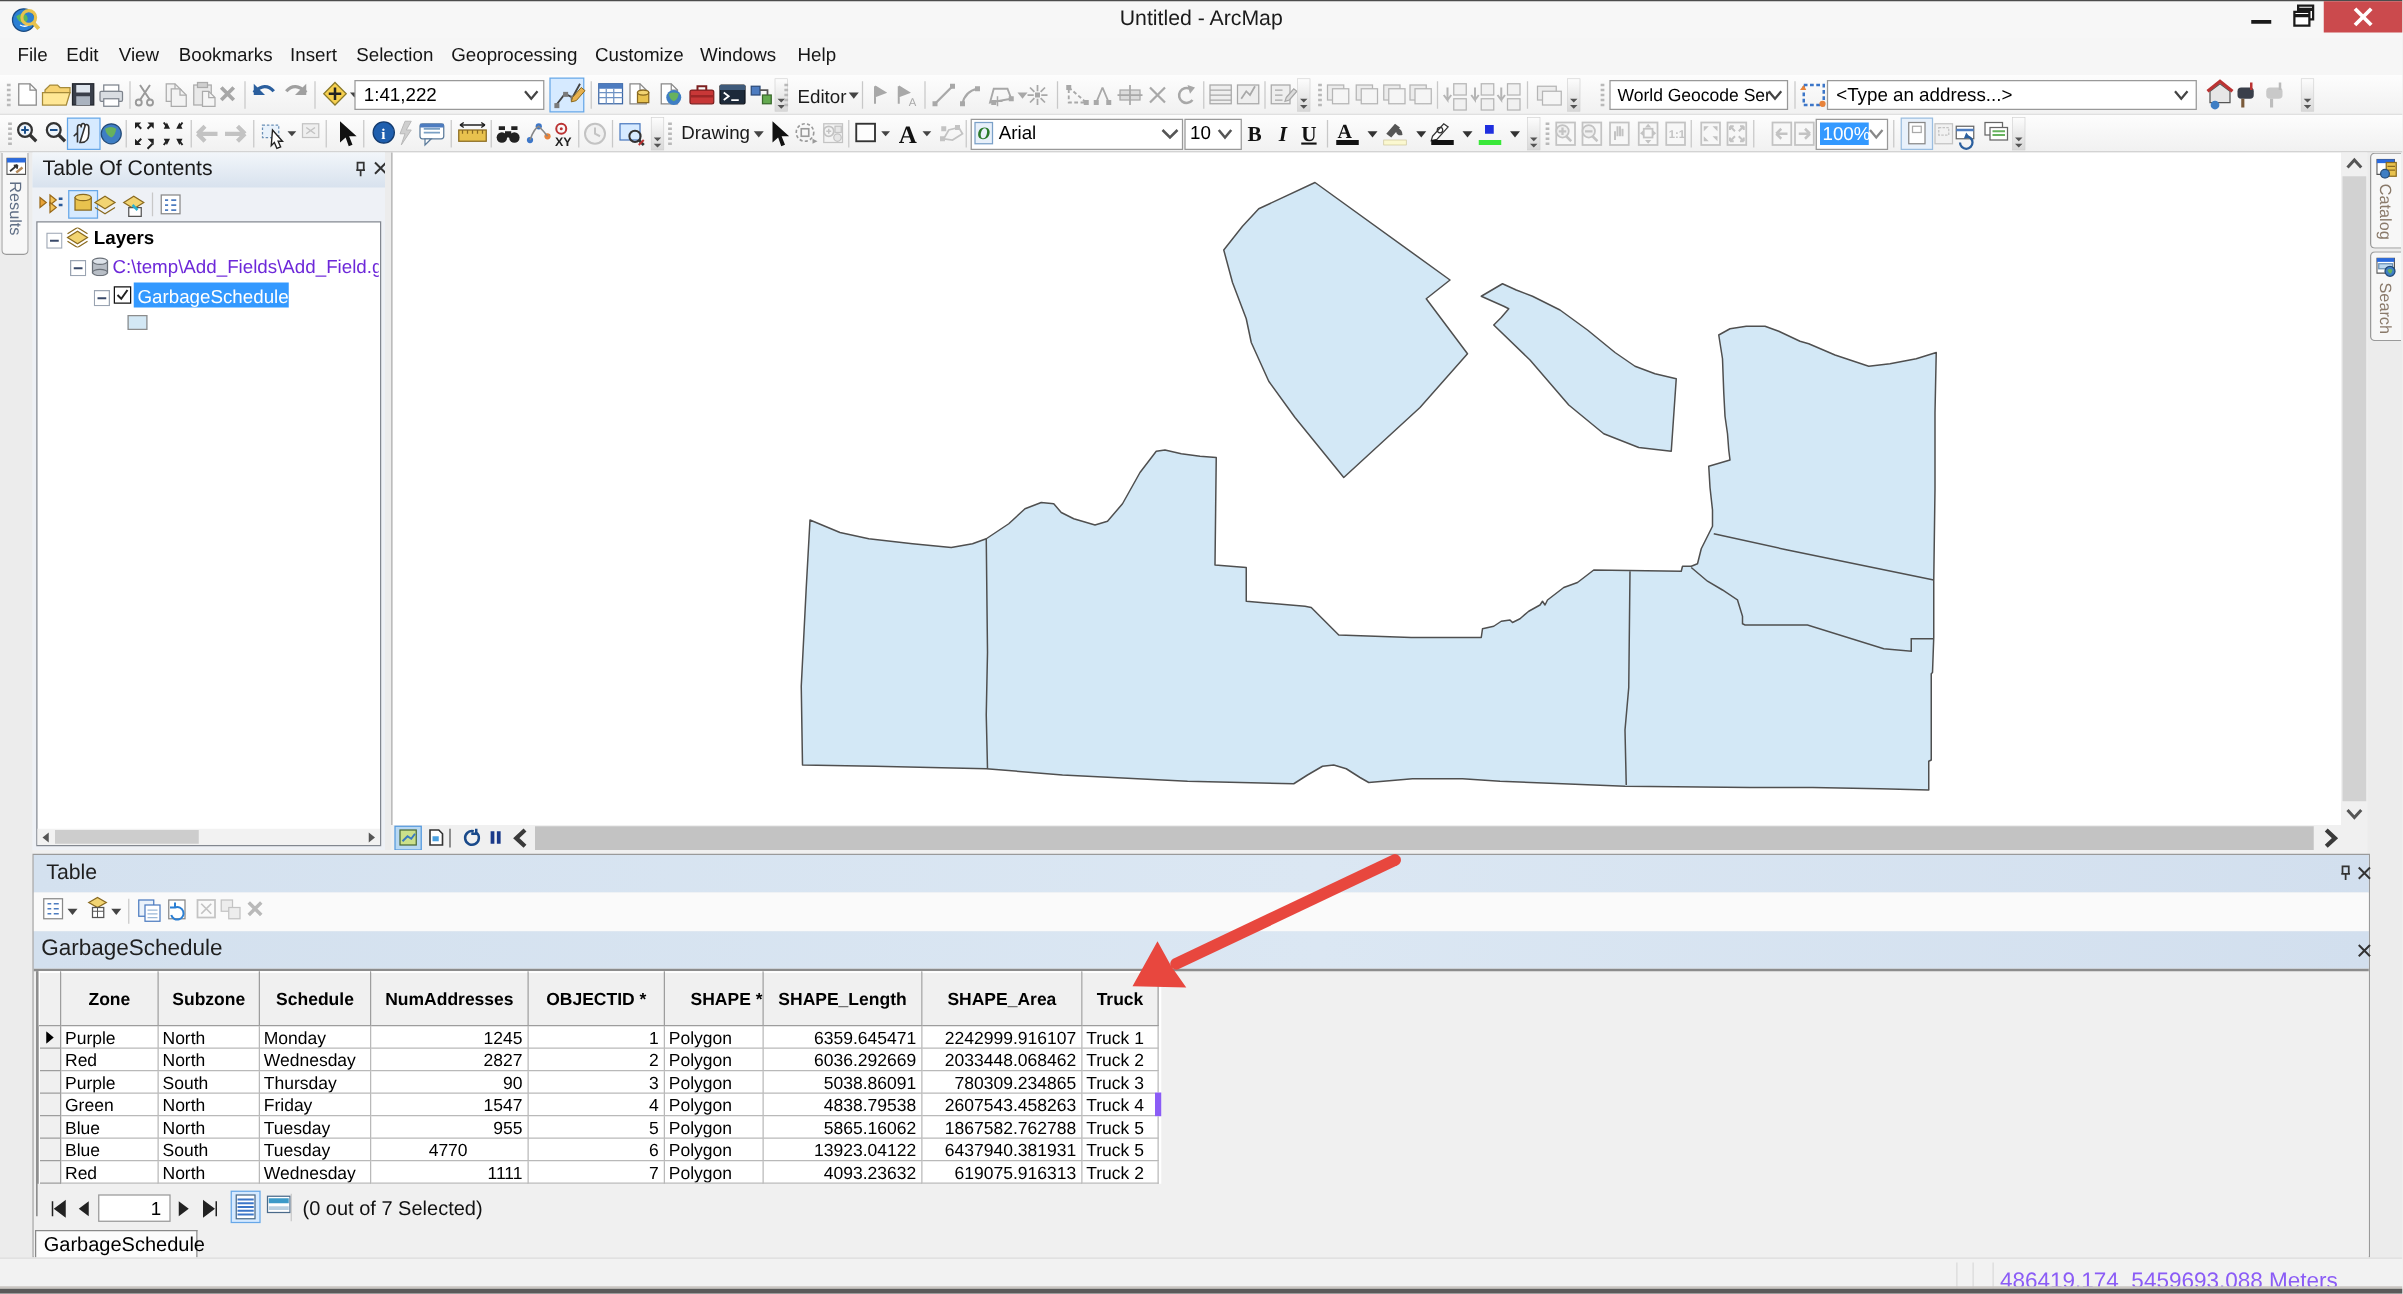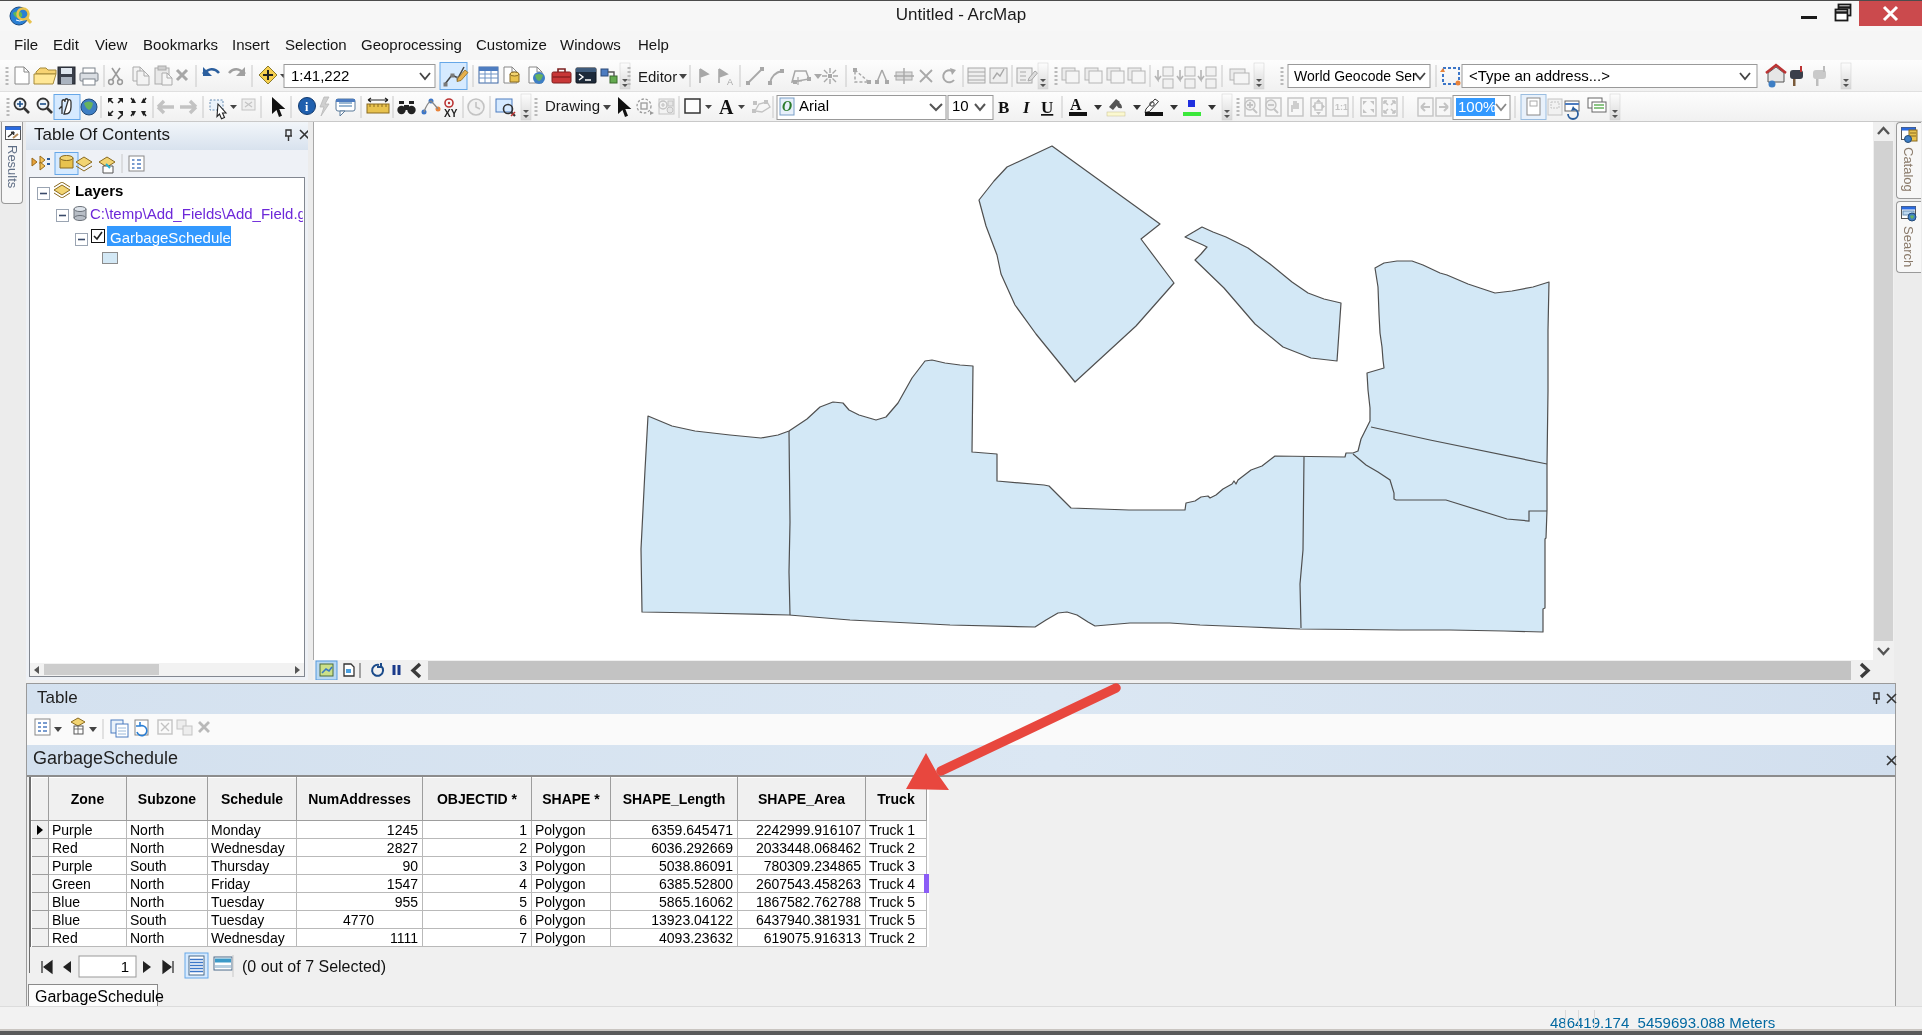--- a/index.html
+++ b/index.html
@@ -577,21 +577,21 @@
 <div class="abs" id="grid" style="left:30px;top:777px;border-left:1px solid #6e6e6e">
     <table style="border-collapse:collapse;table-layout:fixed;font-size:14px;color:#000;background:#fff">
 <tbody>
         <tr>
 <td style="width:16px;height:18px;padding:0;background:#f0f0f0;border-top:1px solid #fff;border-left:1px solid #fff;border-right:1px solid #9d9d9d;border-bottom:1px solid #9d9d9d;text-align:center;font-weight:bold;overflow:hidden;white-space:nowrap"></td>
 <td style="width:53px;height:18px;padding:12px;background:#f0f0f0;border-top:1px solid #fff;border-left:1px solid #fff;border-right:1px solid #9d9d9d;border-bottom:1px solid #9d9d9d;text-align:center;font-weight:bold;overflow:hidden;white-space:nowrap">Zone</td>
 <td style="width:80px;height:18px;padding:0;background:#f0f0f0;border-top:1px solid #fff;border-left:1px solid #fff;border-right:1px solid #9d9d9d;border-bottom:1px solid #9d9d9d;text-align:center;font-weight:bold;overflow:hidden;white-space:nowrap">Subzone</td>
 <td style="width:88px;height:18px;padding:0;background:#f0f0f0;border-top:1px solid #fff;border-left:1px solid #fff;border-right:1px solid #9d9d9d;border-bottom:1px solid #9d9d9d;text-align:center;font-weight:bold;overflow:hidden;white-space:nowrap">Schedule</td>
 <td style="width:125px;height:18px;padding:0;background:#f0f0f0;border-top:1px solid #fff;border-left:1px solid #fff;border-right:1px solid #9d9d9d;border-bottom:1px solid #9d9d9d;text-align:center;font-weight:bold;overflow:hidden;white-space:nowrap">NumAddresses</td>
 <td style="width:108px;height:18px;padding:0;background:#f0f0f0;border-top:1px solid #fff;border-left:1px solid #fff;border-right:1px solid #9d9d9d;border-bottom:1px solid #9d9d9d;text-align:center;font-weight:bold;overflow:hidden;white-space:nowrap">OBJECTID *</td>
-<td style="width:78px;height:18px;padding:0;background:#f0f0f0;border-top:1px solid #fff;border-left:1px solid #fff;border-right:1px solid #9d9d9d;border-bottom:1px solid #9d9d9d;text-align:center;font-weight:bold;overflow:hidden;white-space:nowrap">SHAPE *</td>
+<td style="width:78px;height:18px;padding:0;background:#f0f0f0;border-top:1px solid #fff;border-left:1px solid #fff;border-right:1px solid #9d9d9d;border-bottom:1px solid #9d9d9d;text-align:right;font-weight:bold;overflow:hidden;white-space:nowrap">SHAPE *</td>
 <td style="width:126px;height:18px;padding:0;background:#f0f0f0;border-top:1px solid #fff;border-left:1px solid #fff;border-right:1px solid #9d9d9d;border-bottom:1px solid #9d9d9d;text-align:center;font-weight:bold;overflow:hidden;white-space:nowrap">SHAPE_Length</td>
 <td style="width:127px;height:18px;padding:0;background:#f0f0f0;border-top:1px solid #fff;border-left:1px solid #fff;border-right:1px solid #9d9d9d;border-bottom:1px solid #9d9d9d;text-align:center;font-weight:bold;overflow:hidden;white-space:nowrap">SHAPE_Area</td>
 <td style="width:60px;height:18px;padding:0;background:#f0f0f0;border-top:1px solid #fff;border-left:1px solid #fff;border-right:1px solid #9d9d9d;border-bottom:1px solid #9d9d9d;text-align:center;font-weight:bold;overflow:hidden;white-space:nowrap">Truck</td>
 </tr>
 <tr>
 <td style="height:17px;padding:0;background:#f0f0f0;border-right:1px solid #9d9d9d;border-bottom:1px solid #9d9d9d;text-align:center"><svg width="8" height="10">
               <path d="M1 0 L7 5 L1 10 Z" fill="#000"></path>
             </svg></td>
 <td style="height:17px;padding:0 2px 0 3px;border-right:1px solid #b9b9b9;border-bottom:1px solid #b9b9b9;text-align:left;overflow:hidden;white-space:nowrap">Purple</td>
 <td style="height:17px;padding:0 2px 0 3px;border-right:1px solid #b9b9b9;border-bottom:1px solid #b9b9b9;text-align:left;overflow:hidden;white-space:nowrap">North</td>
@@ -628,21 +628,21 @@
 <td style="height:17px;padding:0 2px 0 3px;border-right:1px solid #b9b9b9;border-bottom:1px solid #b9b9b9;text-align:left;overflow:hidden;white-space:nowrap">Truck 3</td>
 </tr>
 <tr>
 <td style="height:17px;padding:0;background:#f0f0f0;border-right:1px solid #9d9d9d;border-bottom:1px solid #9d9d9d;text-align:center"></td>
 <td style="height:17px;padding:0 2px 0 3px;border-right:1px solid #b9b9b9;border-bottom:1px solid #b9b9b9;text-align:left;overflow:hidden;white-space:nowrap">Green</td>
 <td style="height:17px;padding:0 2px 0 3px;border-right:1px solid #b9b9b9;border-bottom:1px solid #b9b9b9;text-align:left;overflow:hidden;white-space:nowrap">North</td>
 <td style="height:17px;padding:0 2px 0 3px;border-right:1px solid #b9b9b9;border-bottom:1px solid #b9b9b9;text-align:left;overflow:hidden;white-space:nowrap">Friday</td>
 <td style="height:17px;padding:0 4px 0 2px;border-right:1px solid #b9b9b9;border-bottom:1px solid #b9b9b9;text-align:right;overflow:hidden;white-space:nowrap">1547</td>
 <td style="height:17px;padding:0 4px 0 2px;border-right:1px solid #b9b9b9;border-bottom:1px solid #b9b9b9;text-align:right;overflow:hidden;white-space:nowrap">4</td>
 <td style="height:17px;padding:0 2px 0 3px;border-right:1px solid #b9b9b9;border-bottom:1px solid #b9b9b9;text-align:left;overflow:hidden;white-space:nowrap">Polygon</td>
-<td style="height:17px;padding:0 4px 0 2px;border-right:1px solid #b9b9b9;border-bottom:1px solid #b9b9b9;text-align:right;overflow:hidden;white-space:nowrap">6385.52800</td>
+<td style="height:17px;padding:0 4px 0 2px;border-right:1px solid #b9b9b9;border-bottom:1px solid #b9b9b9;text-align:right;overflow:hidden;white-space:nowrap">4838.79538</td>
 <td style="height:17px;padding:0 4px 0 2px;border-right:1px solid #b9b9b9;border-bottom:1px solid #b9b9b9;text-align:right;overflow:hidden;white-space:nowrap">2607543.458263</td>
 <td style="height:17px;padding:0 2px 0 3px;border-right:5px solid #8b5cf6;border-bottom:1px solid #b9b9b9;text-align:left;overflow:hidden;white-space:nowrap">Truck 4</td>
 </tr>
 <tr>
 <td style="height:17px;padding:0;background:#f0f0f0;border-right:1px solid #9d9d9d;border-bottom:1px solid #9d9d9d;text-align:center"></td>
 <td style="height:17px;padding:0 2px 0 3px;border-right:1px solid #b9b9b9;border-bottom:1px solid #b9b9b9;text-align:left;overflow:hidden;white-space:nowrap">Blue</td>
 <td style="height:17px;padding:0 2px 0 3px;border-right:1px solid #b9b9b9;border-bottom:1px solid #b9b9b9;text-align:left;overflow:hidden;white-space:nowrap">North</td>
 <td style="height:17px;padding:0 2px 0 3px;border-right:1px solid #b9b9b9;border-bottom:1px solid #b9b9b9;text-align:left;overflow:hidden;white-space:nowrap">Tuesday</td>
 <td style="height:17px;padding:0 4px 0 2px;border-right:1px solid #b9b9b9;border-bottom:1px solid #b9b9b9;text-align:right;overflow:hidden;white-space:nowrap">955</td>
 <td style="height:17px;padding:0 4px 0 2px;border-right:1px solid #b9b9b9;border-bottom:1px solid #b9b9b9;text-align:right;overflow:hidden;white-space:nowrap">5</td>
@@ -695,21 +695,21 @@
       <path d="M185 14.5 h16" stroke="#b8cfe0" stroke-width="3"></path>
 <line x1="203" y1="3" x2="203" y2="25" stroke="#c8c8c8"></line>
 <text x="212" y="20" font-size="16" fill="#111">(0 out of 7 Selected)</text>
 </svg></div>
 
 <div class="abs" style="left:28px;top:984px;width:130px;height:22px;background:#fcfcfc;border:1px solid #8a8a8a;border-bottom:none;box-sizing:border-box">
   <span class="abs" style="left:6px;top:3px;font-size:16px;color:#000">GarbageSchedule</span>
 </div>
 
 <div class="abs" style="left:0;top:1006px;width:1922px;height:29px;background:#f2f2f2;border-top:1px solid #dcdcdc;box-sizing:border-box">
-  <span class="abs" style="left:1550px;top:7px;font-size:15px;color:#0369a1">486419.174&nbsp; 5459693.088 Meters</span>
+  <span class="abs" style="left:1600px;top:7px;font-size:18px;color:#8b5cf6">486419.174&nbsp; 5459693.088 Meters</span>
   <span class="abs" style="left:1565px;top:3px;width:1px;height:24px;background:#dadada"></span>
   <span class="abs" style="left:1578px;top:3px;width:1px;height:24px;background:#dadada"></span>
   <span class="abs" style="left:1594px;top:3px;width:1px;height:24px;background:#dadada"></span>
 </div>
 <div class="abs" style="left:0;top:1029px;width:1922px;height:2px;background:#c9c5c1"></div>
 <div class="abs" style="left:0;top:1031px;width:1922px;height:4px;background:#5a5a5a"></div>
 
 <svg class="abs" style="left:0;top:0;pointer-events:none" width="1922" height="1035">
   <line x1="1116" y1="688" x2="941" y2="771" stroke="#e8473e" stroke-width="9.5" stroke-linecap="round"></line>
   <polygon points="906,789 926,753 937,773 949,790" fill="#e8473e"></polygon>

